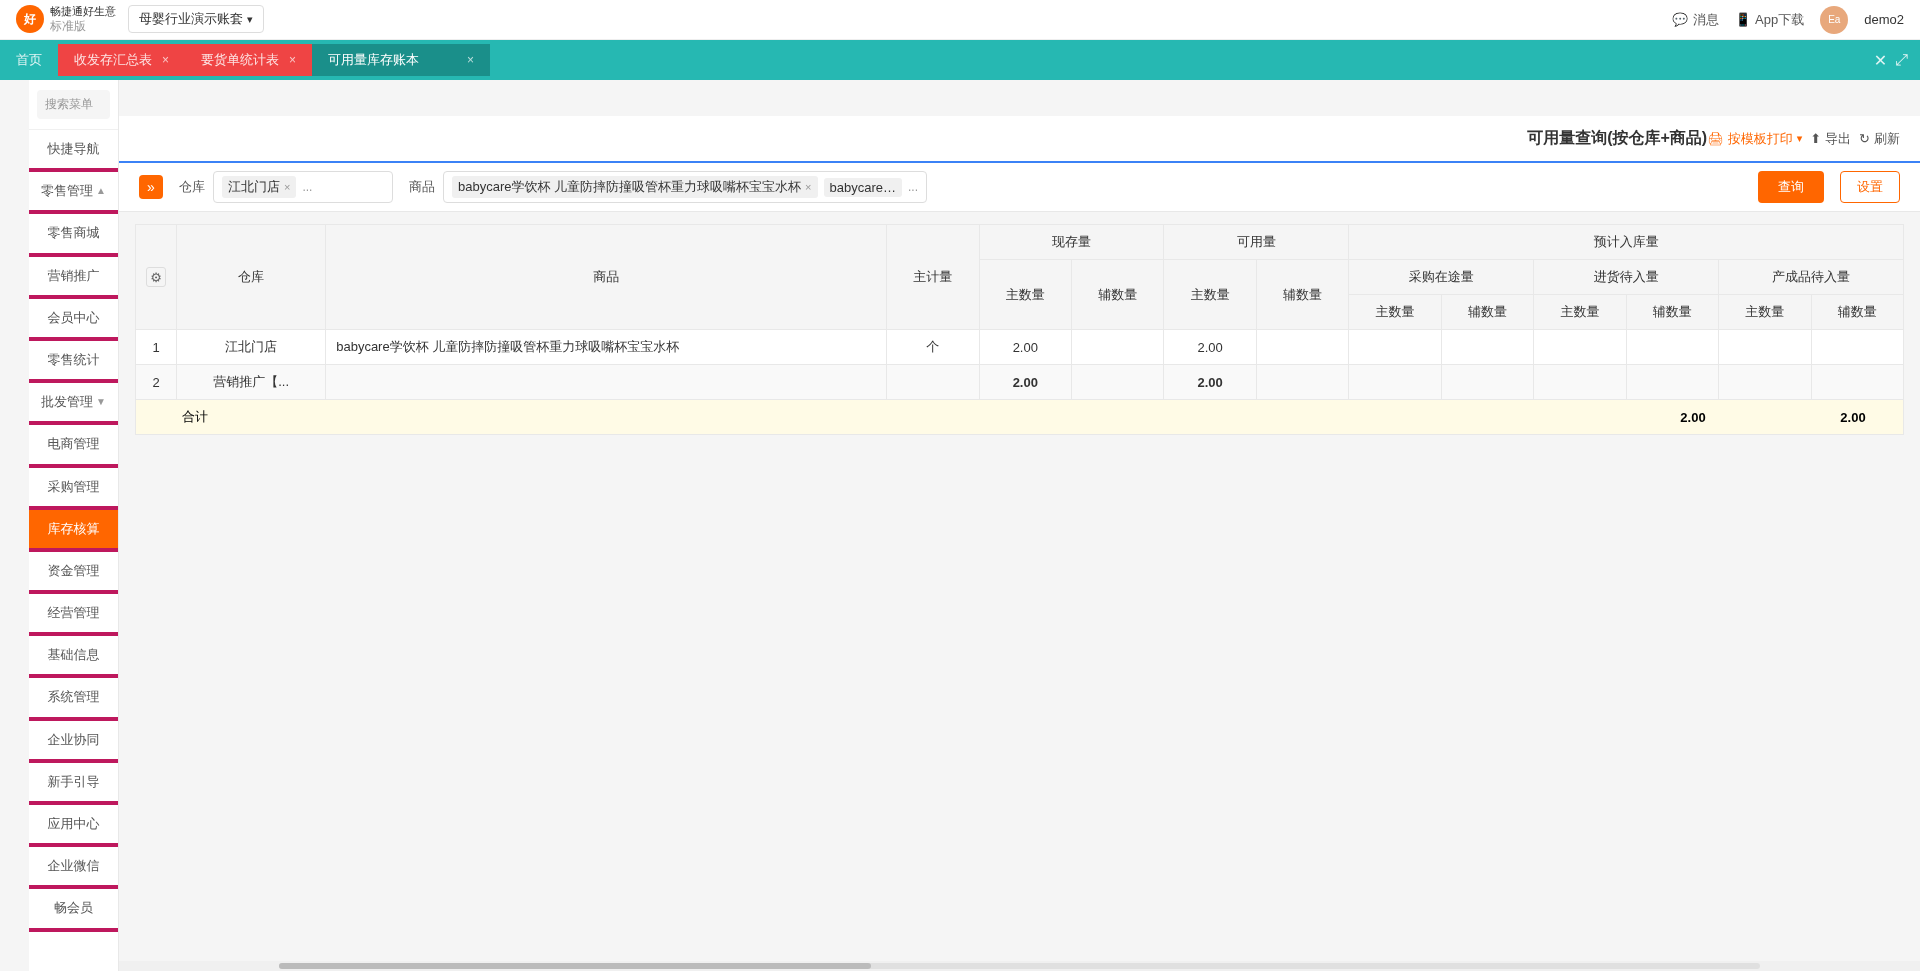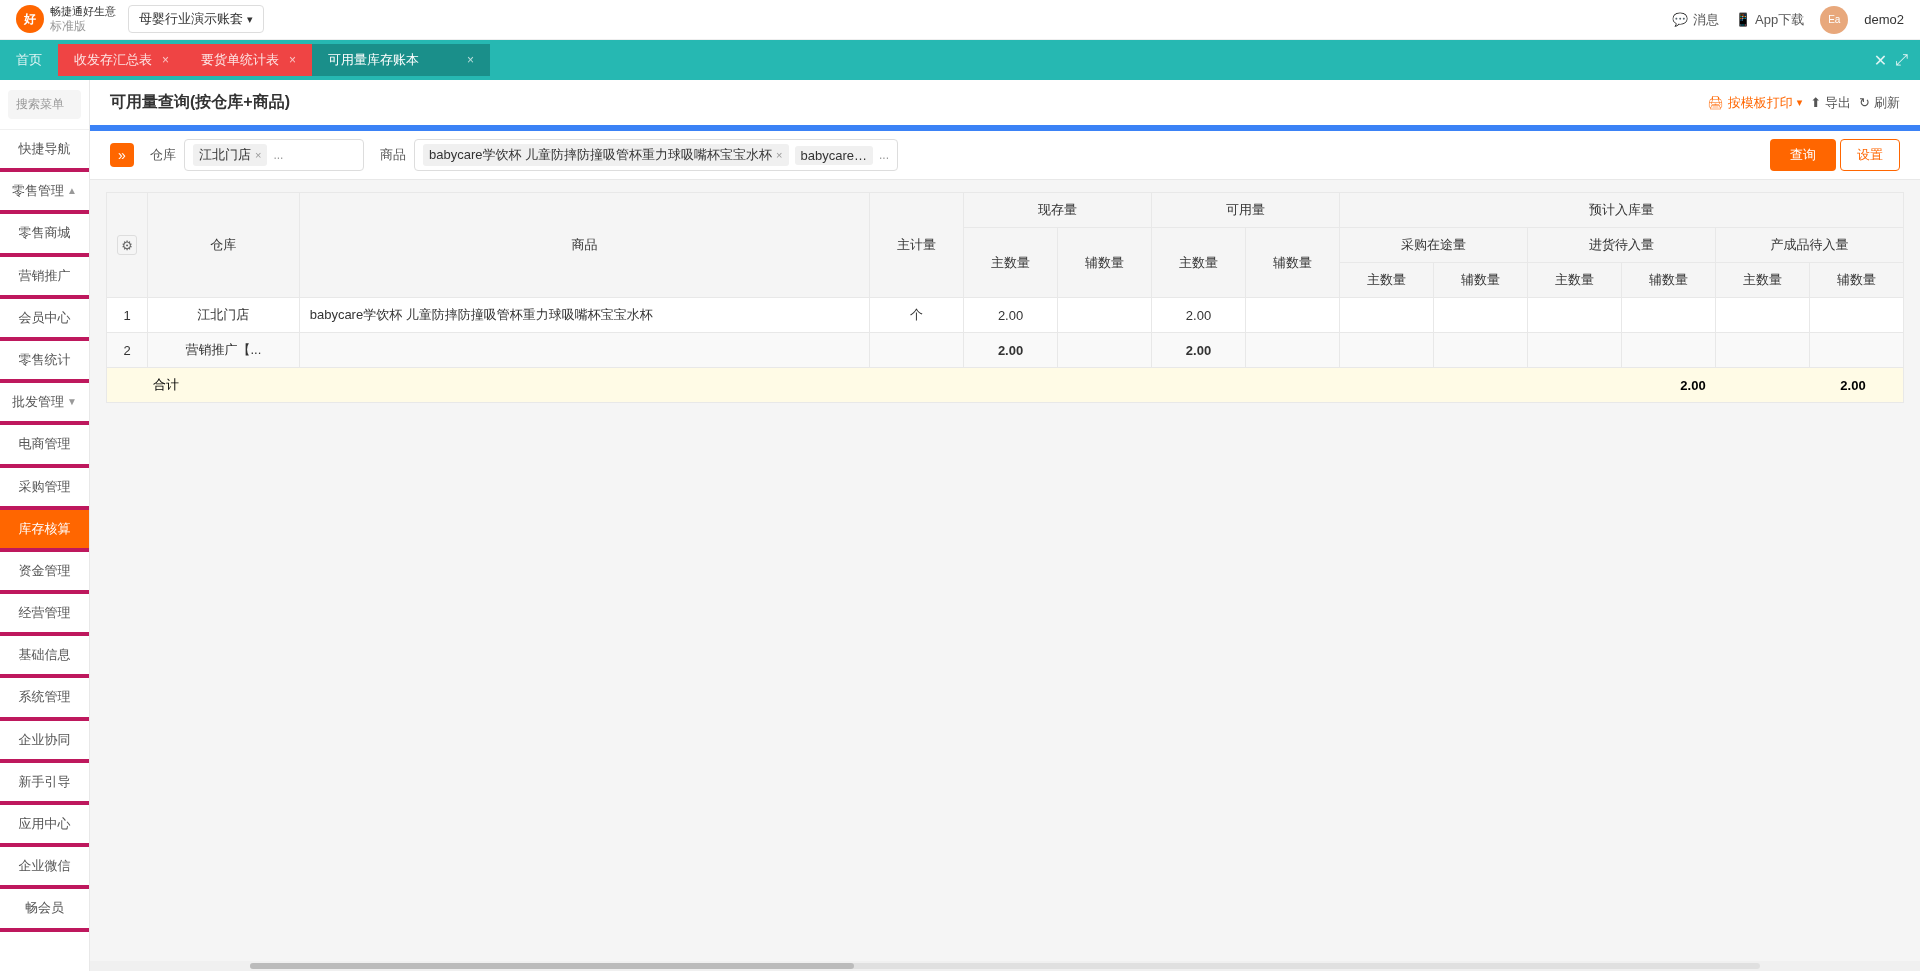--- a/index.html
+++ b/index.html
@@ -59,20 +59,21 @@
 
     
     .sidebar {
       width: 90px;
       background: #fff;
       border-right: 1px solid #e8e8e8;
       display: flex;
       flex-direction: column;
       flex-shrink: 0;
       overflow-y: auto;
+      margin-left: 29px;
     }
     .sidebar-search { padding: 10px 8px; border-bottom: 1px solid #f0f0f0; }
     .sidebar-search-btn {
       width: 100%;
       background: #f5f5f5;
       border: none;
       border-radius: 4px;
       padding: 6px 8px;
       font-size: 12px;
       color: #999;
@@ -92,25 +93,26 @@
     .sidebar-nav-item.has-arrow { display: flex; align-items: center; justify-content: space-between; padding: 10px 12px; }
     .sidebar-nav-item.has-arrow .arrow { font-size: 10px; color: #999; }
 
     
     .content-area { flex: 1; overflow: hidden; display: flex; flex-direction: column; background: #f5f5f5; }
 
     
     .page-header {
       background: #fff;
       padding: 12px 20px;
-      border-bottom: 6px solid #3b82f6;
-      display: flex;
-      align-items: center;
-      justify-content: space-between;
-      flex-shrink: 0;
+      border-bottom: 2px solid #3b82f6;
+      display: flex;
+      align-items: center;
+      justify-content: flex-end;
+      flex-shrink: 0;
+      margin-top: 36px;
     }
     .page-title { font-size: 16px; font-weight: bold; color: #333; }
     .page-header-actions { display: flex; align-items: center; gap: 8px; }
     .btn-template { display: flex; align-items: center; gap: 4px; color: #ff6600; border: none; background: none; cursor: pointer; font-size: 13px; }
     .btn-export { display: flex; align-items: center; gap: 4px; color: #555; border: none; background: none; cursor: pointer; font-size: 13px; }
     .btn-refresh { display: flex; align-items: center; gap: 4px; color: #555; border: none; background: none; cursor: pointer; font-size: 13px; }
 
     
     .filter-bar {
       background: #fff;
@@ -153,21 +155,21 @@
       align-items: center;
       gap: 4px;
       background: #f0f0f0;
       border-radius: 3px;
       padding: 2px 6px;
       font-size: 12px;
       color: #333;
     }
     .filter-tag-close { cursor: pointer; color: #999; font-size: 11px; }
     .filter-more { color: #999; font-size: 12px; cursor: pointer; }
-    .filter-actions-right { margin-left: auto; display: flex; gap: 4px; }
+    .filter-actions-right { margin-left: auto; display: flex; gap: 16px; }
     .btn-query {
       background: #ff6600;
       color: #fff;
       border: none;
       border-radius: 4px;
       padding: 6px 20px;
       cursor: pointer;
       font-size: 13px;
     }
     .btn-settings {

